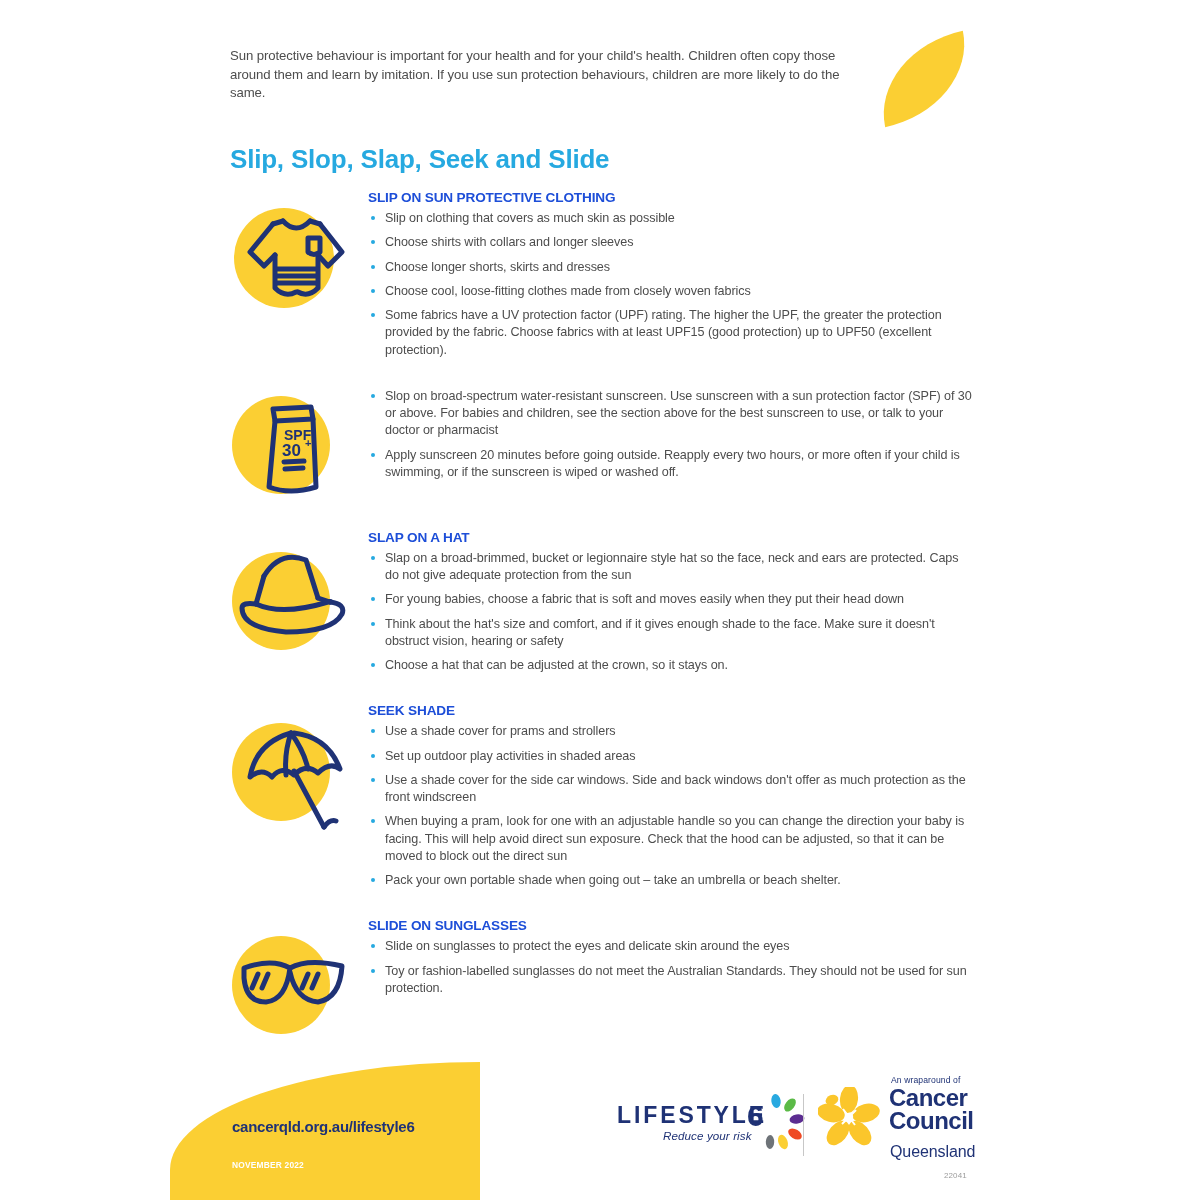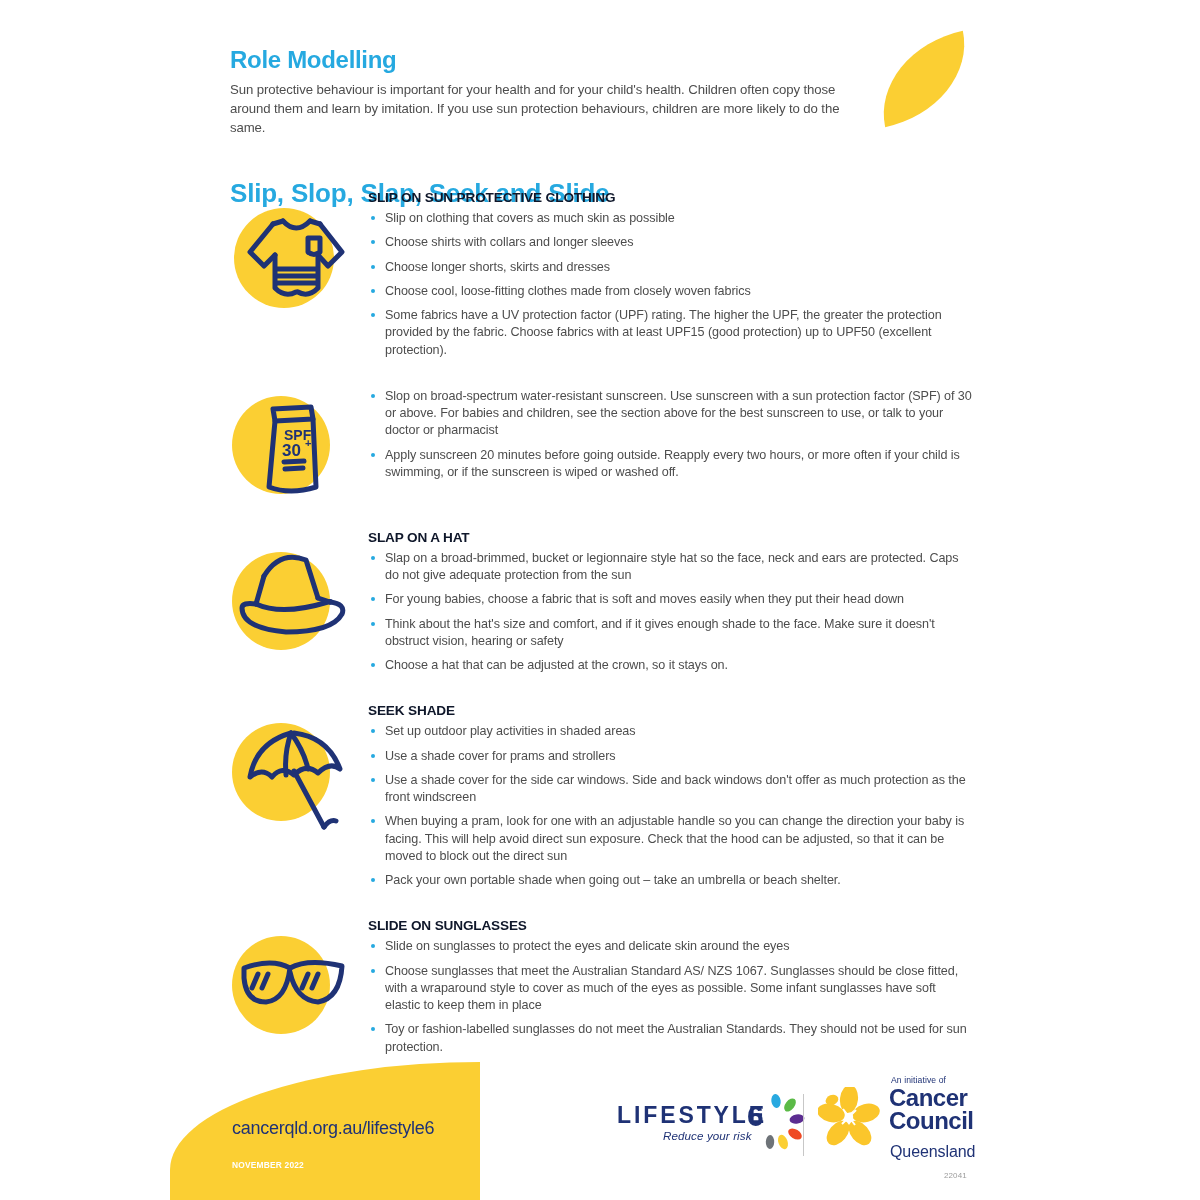--- a/index.html
+++ b/index.html
@@ -79,21 +79,21 @@
   .sec-icon {
     width: 140px;
     flex: 0 0 140px;
     position: relative;
   }
   .sec-body {
     flex: 1 1 auto;
     padding-top: 0px;
   }
   .sec-head {
-    color: #0f172a;
+    color: #1d4ed8;
     font-size: 13.6px;
     font-weight: bold;
     letter-spacing: -0.15px;
     text-transform: uppercase;
     margin: 0 0 5px 0;
   }
   ul.bullets {
     list-style: none;
     margin: 0;
     padding: 0;
@@ -151,22 +151,22 @@
     height: 138px;
     background: #FBCF33;
     border-radius: 100% 0 0 0 / 78% 0 0 0;
     clip-path: polygon(0% 30%, 6% 22%, 18% 14%, 34% 8%, 52% 4%, 72% 1%, 88% 0%, 100% 0%, 100% 100%, 0% 100%);
   }
   .footer-url {
     position: absolute;
     left: 232px;
     top: 1118px;
     color: #1F3275;
-    font-size: 18px;
-    font-weight: normal;
+    font-size: 15px;
+    font-weight: bold;
     letter-spacing: -0.25px;
   }
   .footer-date {
     position: absolute;
     left: 232px;
     top: 1160px;
     color: #FFFFFF;
     font-size: 8.4px;
     font-weight: bold;
     letter-spacing: 0.2px;
@@ -281,21 +281,20 @@
   }
 </style>
 </head>
 <body>
 
 <div class="page">
 
   <div class="leaf-top"></div>
 
   <div class="content">
-    <h1 class="title-main">Role Modelling</h1>
     <p class="intro">Sun protective behaviour is important for your health and for your child's health. Children often copy those around them and learn by imitation. If you use sun protection behaviours, children are more likely to do the same.</p>
     <h2 class="title-sub">Slip, Slop, Slap, Seek and Slide</h2>
   </div>
 
   <div class="sections">
 
     <div class="section" style="margin-bottom:22px;">
       <div class="sec-icon">
         <div class="iconwrap" style="margin-top:18px;">
           <div class="ycircle" style="left:6px; top:0px; width:100px; height:100px;"></div>
@@ -386,22 +385,22 @@
               <path d="M63 10 Q76 28 80 46"></path>
               <path d="M66 48 L96 104"></path>
               <path d="M96 104 Q102 96 108 98"></path>
             </g>
           </svg>
         </div>
       </div>
       <div class="sec-body">
         <div class="sec-head">SEEK SHADE</div>
         <ul class="bullets">
+          <li>Use a shade cover for prams and strollers</li>
           <li>Set up outdoor play activities in shaded areas</li>
-          <li>Use a shade cover for prams and strollers</li>
           <li>Use a shade cover for the side car windows. Side and back windows don't offer as much protection as the front windscreen</li>
           <li>When buying a pram, look for one with an adjustable handle so you can change the direction your baby is facing. This will help avoid direct sun exposure. Check that the hood can be adjusted, so that it can be moved to block out the direct sun</li>
           <li>Pack your own portable shade when going out – take an umbrella or beach shelter.</li>
         </ul>
       </div>
     </div>
 
     <div class="section">
       <div class="sec-icon">
         <div class="iconwrap" style="margin-top:18px;">
@@ -413,21 +412,20 @@
               <path d="M30 38 L24 52 M40 38 L34 52"></path>
               <path d="M80 38 L74 52 M90 38 L84 52"></path>
             </g>
           </svg>
         </div>
       </div>
       <div class="sec-body">
         <div class="sec-head">SLIDE ON SUNGLASSES</div>
         <ul class="bullets">
           <li>Slide on sunglasses to protect the eyes and delicate skin around the eyes</li>
-          <li>Choose sunglasses that meet the Australian Standard AS/ NZS 1067. Sunglasses should be close fitted, with a wraparound style to cover as much of the eyes as possible. Some infant sunglasses have soft elastic to keep them in place</li>
           <li>Toy or fashion-labelled sunglasses do not meet the Australian Standards. They should not be used for sun protection.</li>
         </ul>
       </div>
     </div>
 
   </div>
 
   <div class="footer">
     <div class="footer-blob"></div>
   </div>
@@ -461,21 +459,21 @@
         <ellipse cx="42" cy="46" rx="9" ry="14" transform="rotate(140 42 46)"></ellipse>
         <ellipse cx="20" cy="46" rx="9" ry="14" transform="rotate(-140 20 46)"></ellipse>
         <ellipse cx="13" cy="26" rx="9" ry="14" transform="rotate(-76 13 26)"></ellipse>
         <ellipse cx="14" cy="13" rx="6.5" ry="5" transform="rotate(-22 14 13)"></ellipse>
       </g>
       <g fill="#ffffff">
         <circle cx="31" cy="30" r="4.2"></circle>
         <path d="M31 30 L25 22 M31 30 L38 23 M31 30 L37 38 M31 30 L24 37" stroke="#ffffff" stroke-width="2"></path>
       </g>
     </svg>
-    <div class="cc-initiative">An initiative of</div>
+    <div class="cc-initiative">An wraparound of</div>
     <div class="cc-name1">Cancer</div>
     <div class="cc-name2">Council</div>
     <div class="cc-state">Queensland</div>
   </div>
 
   <div class="doc-code">22041</div>
 
 </div>
 
 </body></html>

